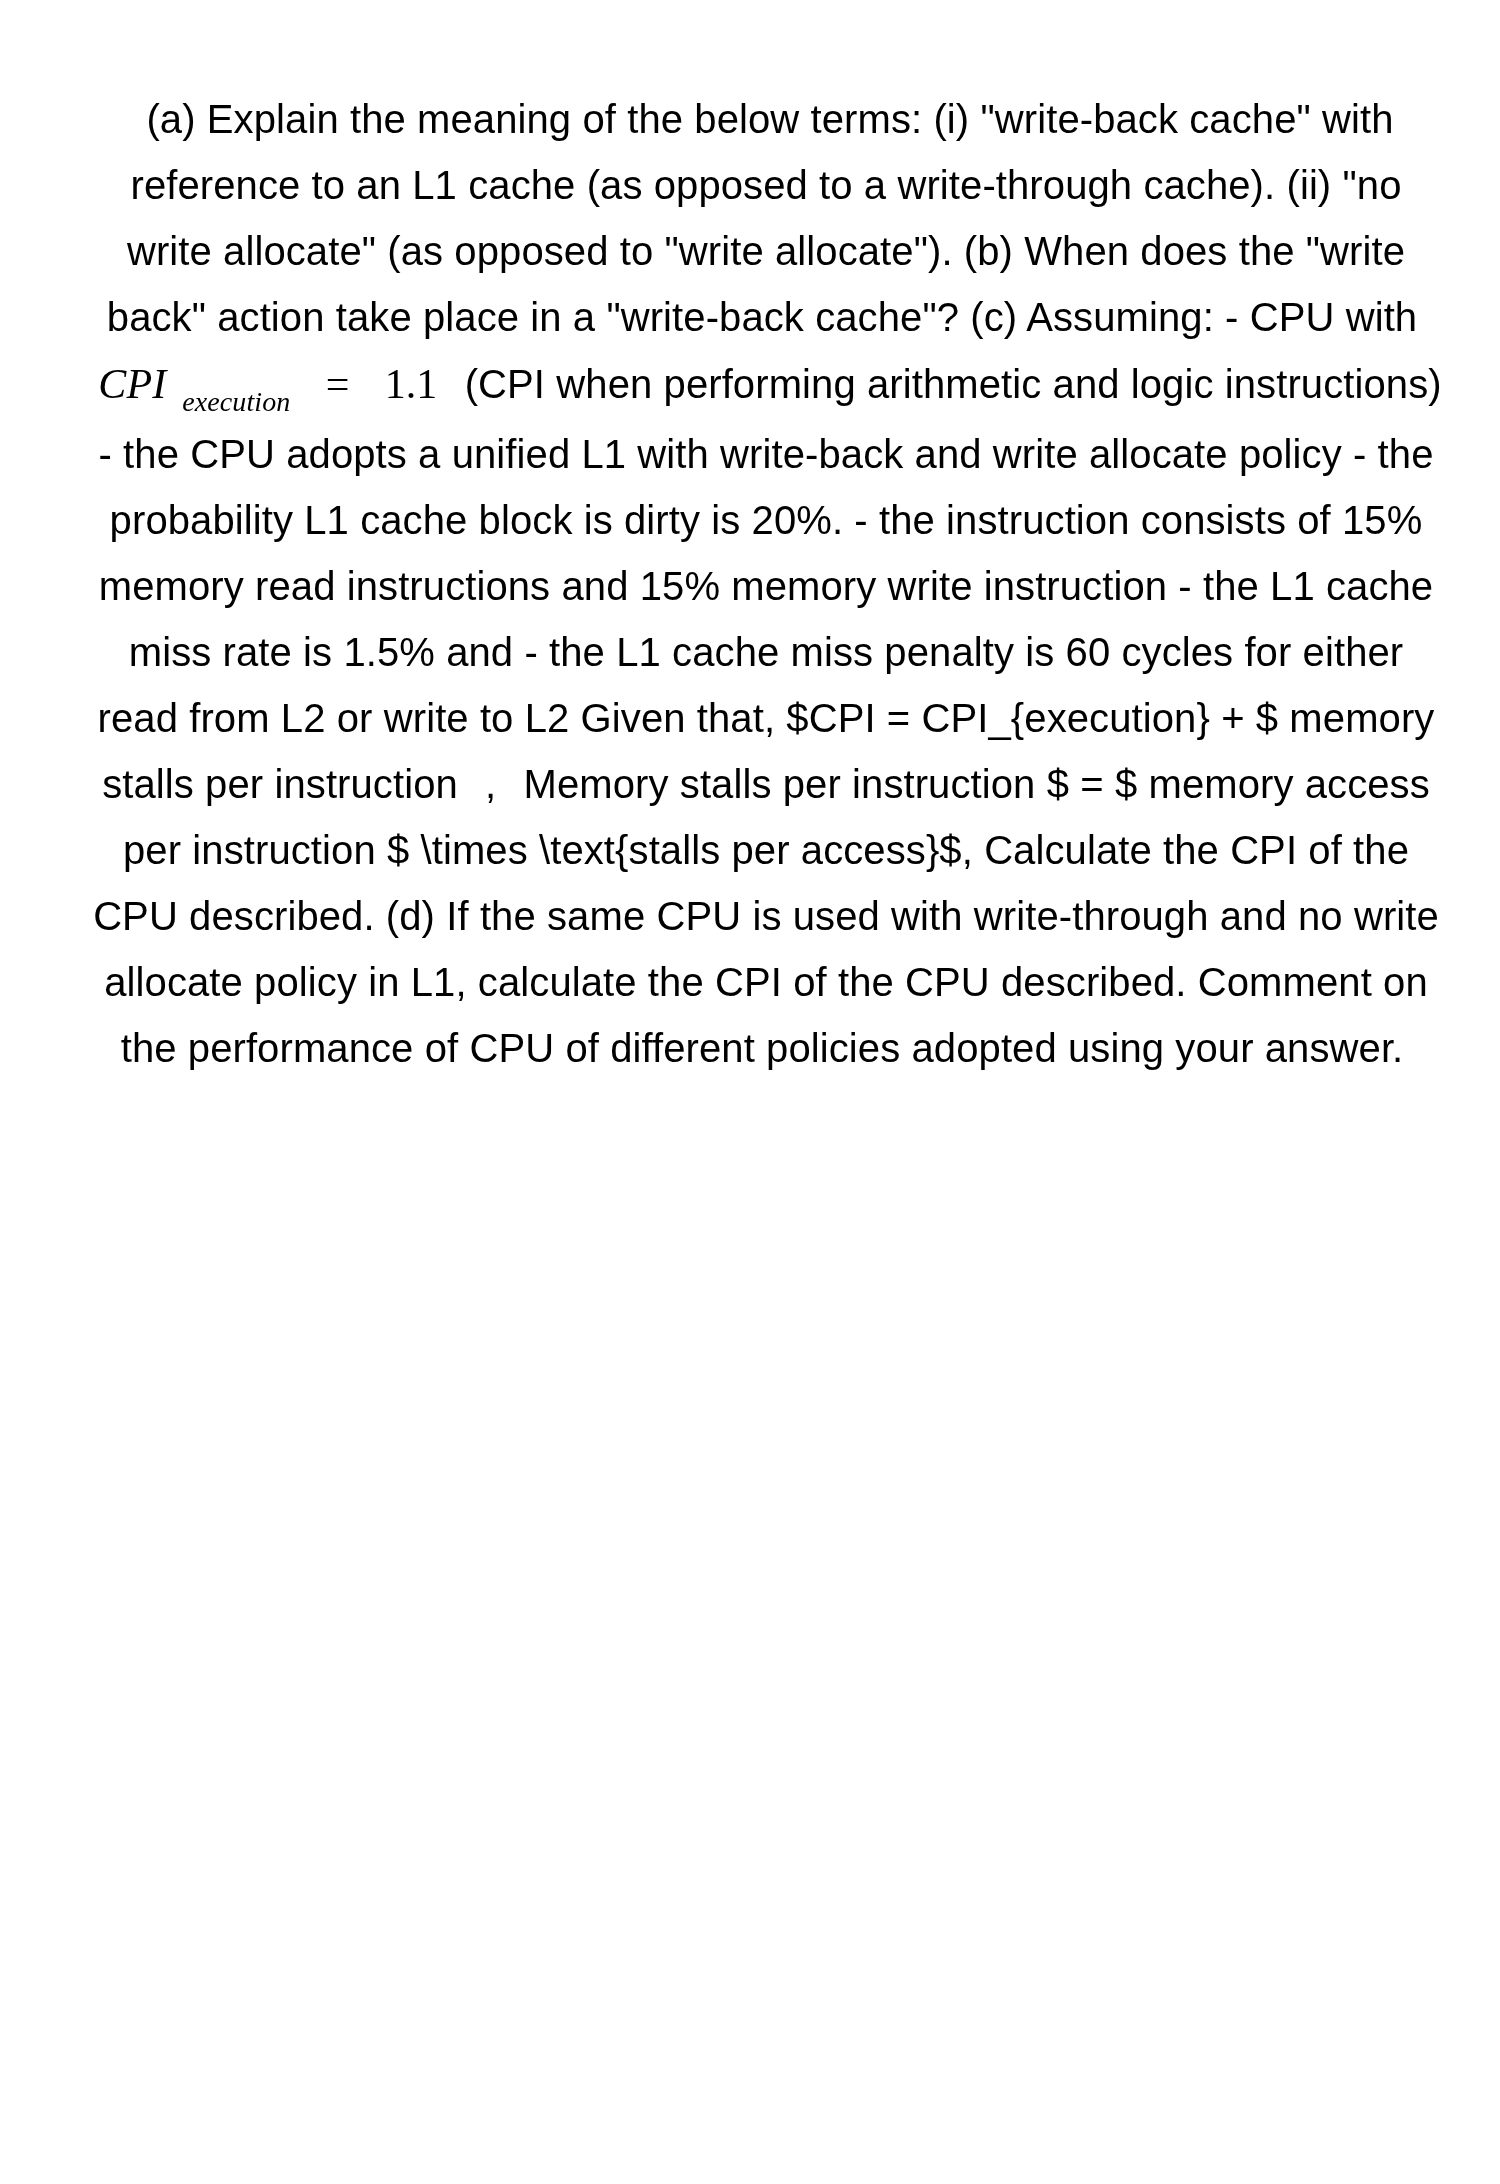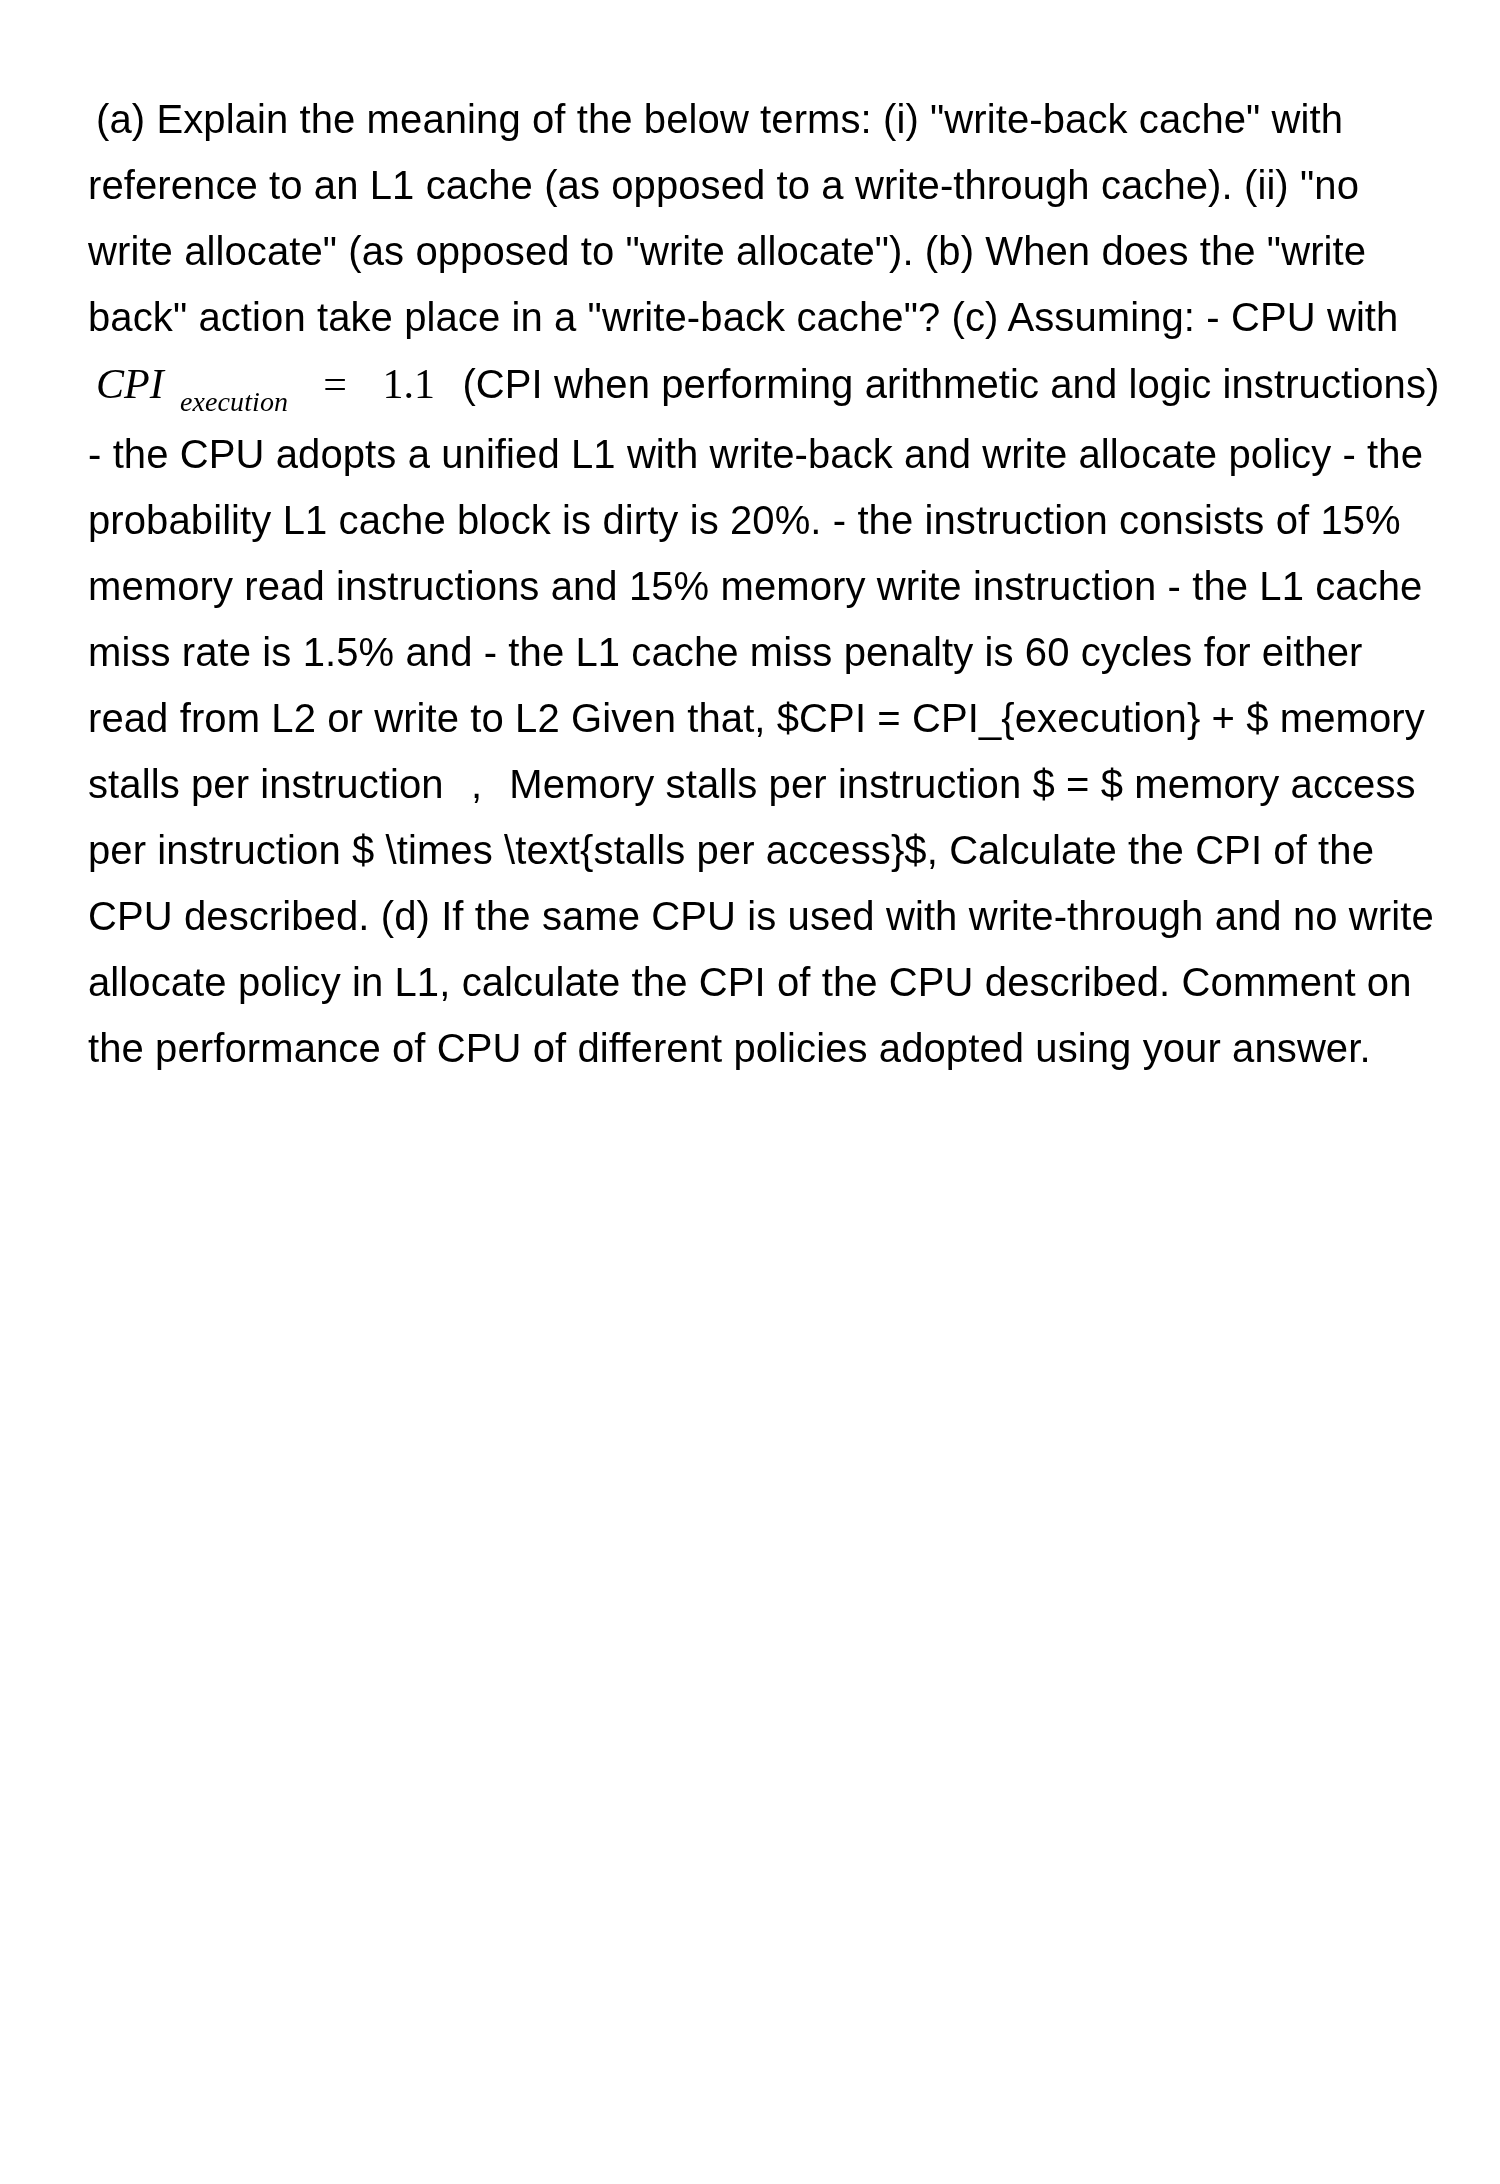--- a/index.html
+++ b/index.html
@@ -1,18 +1,19 @@
 <!DOCTYPE html>
 <html><head>
   <meta charset="utf-8">
   <style>
     * {
       margin: 8px;
       padding: 0;
       box-sizing: border-box;
+      text-align: center;
     }
     body {
       width: 1500px;
       min-height: 2184px;
       background: #ffffff;
       font-family: -apple-system, BlinkMacSystemFont, "Segoe UI", Helvetica, Arial, sans-serif;
       padding: 62px 64px;
     }
     .content {
       font-size: 40px;

